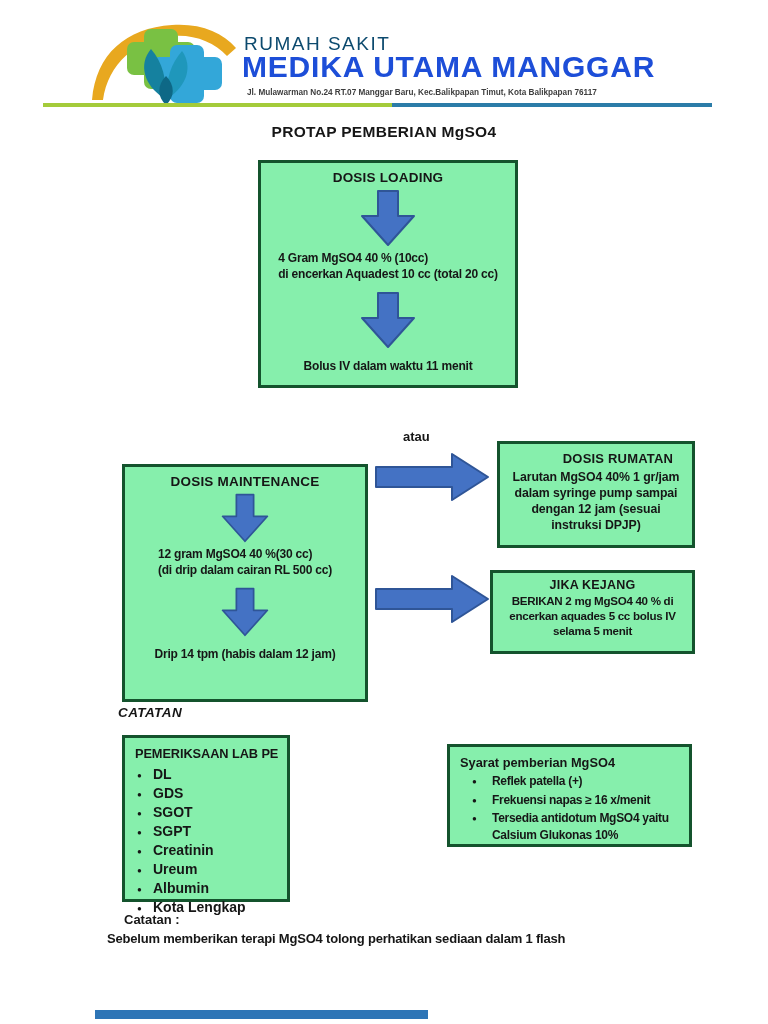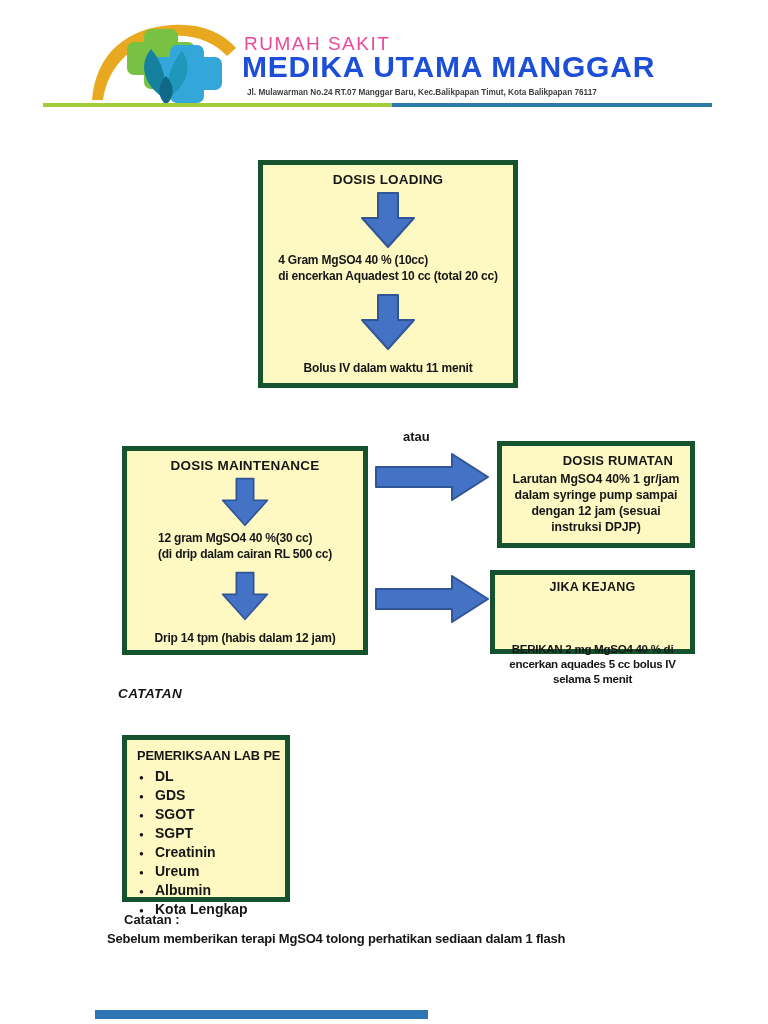--- a/index.html
+++ b/index.html
@@ -4,53 +4,53 @@
 <style>
   html,body { margin:0; padding:0; background:#ffffff; }
   .page {
     position:relative; width:768px; height:1024px; margin:0 auto;
     background:#ffffff; overflow:hidden;
     font-family:"Liberation Sans", sans-serif; color:#161616;
   }
   .abs { position:absolute; }
 
   
-  .brand-type { position:absolute; left:244px; top:33px; font-size:19px; letter-spacing:1.5px; color:#ec4899; font-weight:500; white-space:nowrap; }
+  .brand-type { position:absolute; left:244px; top:33px; font-size:19px; letter-spacing:1.5px; color:#0c4a6e; font-weight:500; white-space:nowrap; }
   .brand-name { position:absolute; left:242px; top:50px; font-size:30px; font-weight:bold; letter-spacing:0.8px; color:#1d4ed8; white-space:nowrap; }
   .brand-addr { position:absolute; left:247px; top:88px; font-size:8.2px; font-weight:600; color:#3d3d3d; white-space:nowrap; }
   .divider-green { position:absolute; left:43px; top:103px; width:349px; height:4px; background:#A4CB3A; }
   .divider-blue  { position:absolute; left:392px; top:103px; width:320px; height:4px; background:#2B7CA8; }
 
   
   .doc-title { position:absolute; left:0; right:0; top:123px; text-align:center; font-size:15.5px; font-weight:bold; letter-spacing:0.3px; }
 
   
-  .box { position:absolute; background:#fef9c3; border:5px solid #14532d; box-sizing:border-box; }
+  .box { position:absolute; background:#86efac; border:3px solid #14532d; box-sizing:border-box; }
   .flowcol { display:flex; flex-direction:column; align-items:center; }
   .bx-header { font-size:13.5px; font-weight:bold; letter-spacing:0.2px; white-space:nowrap; }
   .bx-text { font-size:12px; font-weight:bold; letter-spacing:-0.2px; line-height:16px; text-align:left; white-space:nowrap; }
   .bx-body { font-size:12.3px; font-weight:bold; line-height:16px; text-align:center; letter-spacing:-0.1px; }
 
   .loading-box     { left:258px; top:160px; width:260px; height:228px; padding-top:7px; }
-  .maintenance-box { left:122px; top:446px; width:246px; height:209px; padding-top:7px; }
+  .maintenance-box { left:122px; top:464px; width:246px; height:238px; padding-top:7px; }
   .rumatan-box     { left:497px; top:441px; width:198px; height:107px; padding-top:7px; }
-  .kejang-box      { left:490px; top:570px; width:205px; height:84px;  padding-top:5px;gap:46px; }
+  .kejang-box      { left:490px; top:570px; width:205px; height:84px;  padding-top:5px; }
 
   .or-label { position:absolute; left:403px; top:429px; font-size:13px; font-weight:bold; }
 
   .arrow-down-1 { margin-top:4px; }
   .arrow-down-2 { margin-top:9px; }
   .step-text    { margin-top:3px; }
   .final-text   { margin-top:9px; }
 
   .r-arrow-1 { left:374px; top:452px; }
   .r-arrow-2 { left:374px; top:574px; }
 
   
-  .catatan-heading { position:absolute; left:118px; top:686px; font-size:13.5px; font-weight:bold; font-style:italic; letter-spacing:0.4px; }
+  .catatan-heading { position:absolute; left:118px; top:705px; font-size:13.5px; font-weight:bold; font-style:italic; letter-spacing:0.4px; }
 
   .lab-box { left:122px; top:722px; width:168px; height:167px; padding:8px 4px 0 10px;margin-top:13px; }
   .lab-header { font-size:12.8px; font-weight:bold; letter-spacing:-0.1px; }
   ul.bullet-list { margin:5px 0 0 0; padding:0; list-style:none; }
   ul.bullet-list li { position:relative; padding-left:18px; font-size:14px; font-weight:bold; line-height:17px; margin-bottom:2px; }
   ul.bullet-list li::before { content:"●"; position:absolute; left:2px; top:1px; font-size:8px; }
 
   .syarat-box { left:447px; top:744px; width:245px; height:103px; padding:8px 8px 0 10px; }
   .syarat-header { font-size:12.8px; font-weight:bold; }
   ul.syarat-list { margin:3px 0 0 0; padding:0; list-style:none; }
@@ -84,20 +84,21 @@
         <path d="M78,85 C69,77 69,65 78,56 C87,65 87,77 78,85 Z" fill="#0E6886"></path>
       </g>
     </svg>
     <div class="brand-type">RUMAH SAKIT</div>
     <div class="brand-name">MEDIKA UTAMA MANGGAR</div>
     <div class="brand-addr">Jl. Mulawarman No.24 RT.07 Manggar Baru, Kec.Balikpapan Timut, Kota Balikpapan 76117</div>
     <div class="divider-green"></div>
     <div class="divider-blue"></div>
   </div>
 
+  <div class="doc-title">PROTAP PEMBERIAN MgSO4</div>
 
   <div class="box flowcol loading-box">
     <div class="bx-header">DOSIS LOADING</div>
     <svg class="arrow-down-1" width="56" height="58" viewBox="0 0 56 58" aria-hidden="true">
       <polygon points="18,2 38,2 38,27 54,27 28,56 2,27 18,27" fill="#4472C4" stroke="#2F5597" stroke-width="2" stroke-linejoin="round"></polygon>
     </svg>
     <div class="step-text">
       <div class="bx-text">4 Gram MgSO4 40 % (10cc)</div>
       <div class="bx-text">di encerkan Aquadest 10 cc (total 20 cc)</div>
     </div>
@@ -150,19 +151,27 @@
       <li>GDS</li>
       <li>SGOT</li>
       <li>SGPT</li>
       <li>Creatinin</li>
       <li>Ureum</li>
       <li>Albumin</li>
       <li>Kota Lengkap</li>
     </ul>
   </div>
 
+  <div class="box syarat-box">
+    <div class="syarat-header">Syarat pemberian MgSO4</div>
+    <ul class="syarat-list">
+      <li>Reflek patella (+)</li>
+      <li>Frekuensi napas ≥ 16 x/menit</li>
+      <li>Tersedia antidotum MgSO4 yaitu Calsium Glukonas 10%</li>
+    </ul>
+  </div>
 
   <div class="footer-label">Catatan :</div>
   <div class="footer-text">Sebelum memberikan terapi MgSO4 tolong perhatikan sediaan dalam 1 flash</div>
 
   <div class="bottom-bar"></div>
 
 </div>
 
 </body></html>

